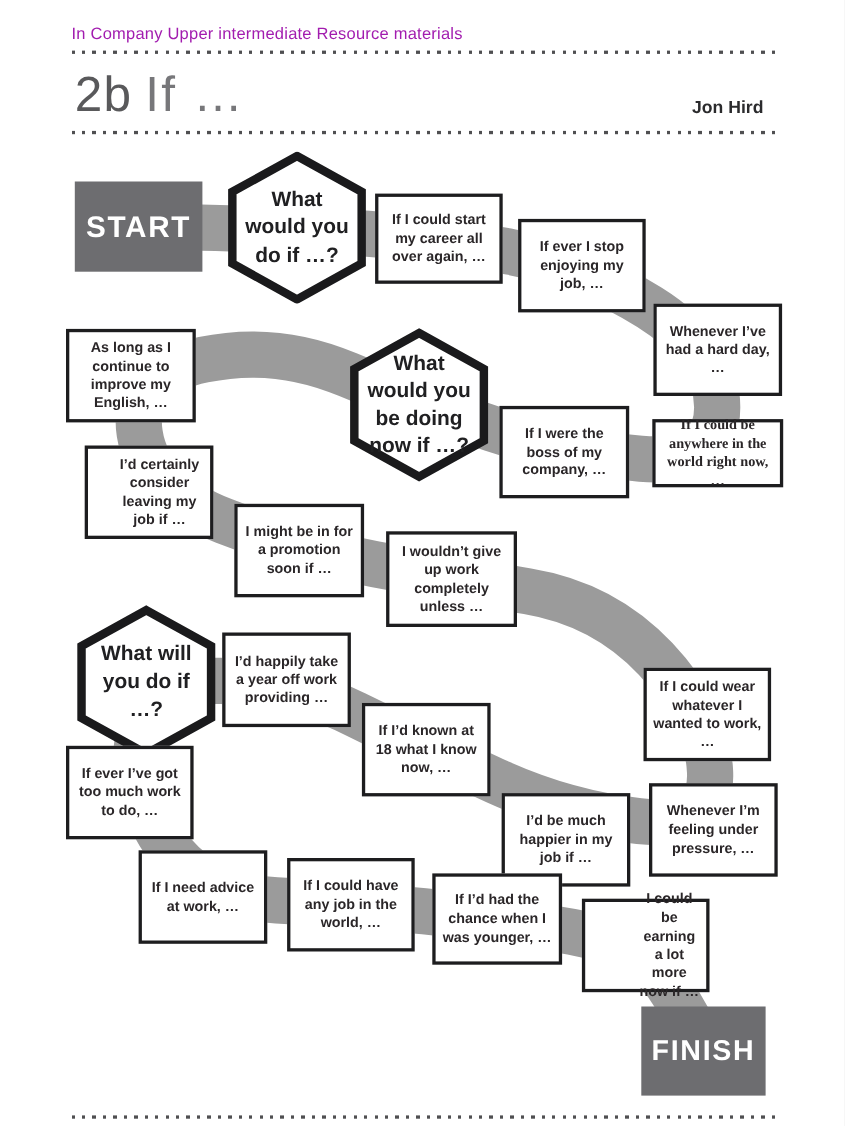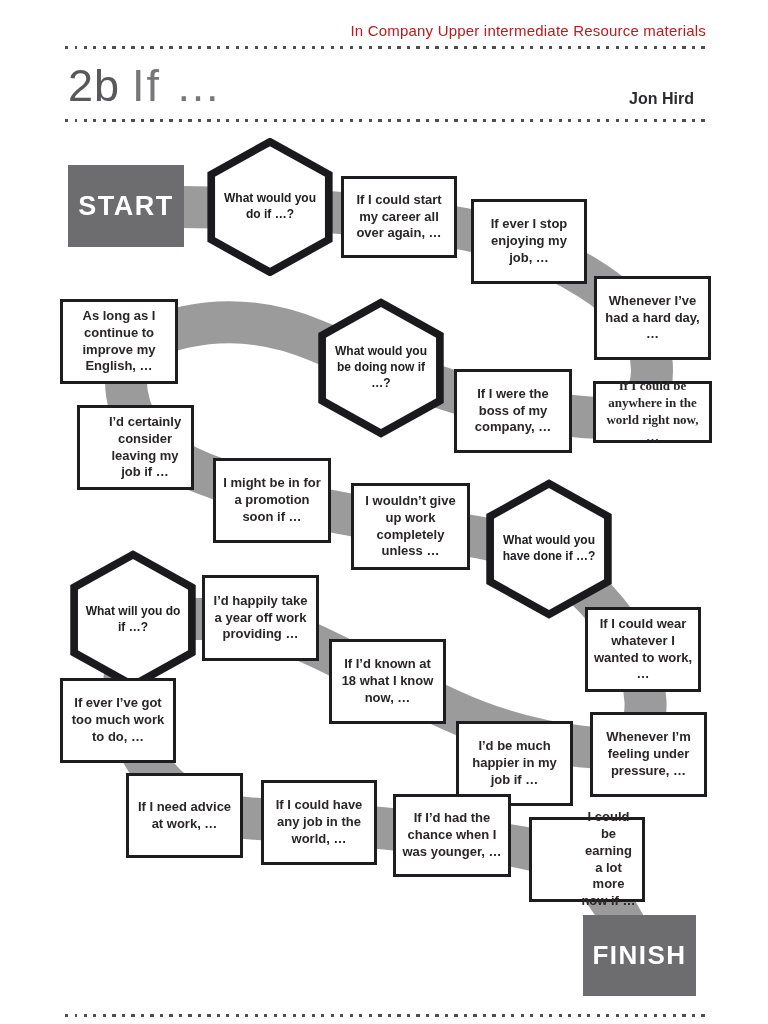--- a/index.html
+++ b/index.html
@@ -4,21 +4,21 @@
 <style>
   html,body{margin:0;padding:0;background:#e8e8e8;}
   .page{
     position:relative;width:768px;height:1024px;background:#ffffff;
     margin:0 auto;overflow:hidden;
     font-family:"Liberation Sans", sans-serif;color:#231f20;
   }
   
   .series-line{
     position:absolute;top:22px;left:65px;right:62px;
-    text-align:right;font-size:15px;color:#b91c1c;letter-spacing:.2px;
+    text-align:left;font-size:15px;color:#a21caf;letter-spacing:.2px;
   }
   .dotted{
     position:absolute;left:65px;right:61px;height:3px;
     background-image:repeating-linear-gradient(to right,#4f4f51 0 3px,transparent 3px 9.5px);
   }
   .rule-top{top:46px;}
   .rule-title{top:119px;}
   .rule-bottom{top:1014px;}
   .title-row{position:absolute;top:60px;left:68px;right:62px;height:52px;}
   .unit-code{font-size:45px;color:#59595b;letter-spacing:1px;}
@@ -36,21 +36,21 @@
   }
   .terminal{
     background:#6d6d70;display:flex;align-items:center;justify-content:center;
     color:#ffffff;font-weight:bold;font-size:27px;letter-spacing:1.5px;text-align:center;
   }
   .hex{position:absolute;z-index:1;}
   .hex svg{position:absolute;left:0;top:0;width:100%;height:100%;}
   .hex-label{
     position:absolute;left:10%;right:10%;top:0;bottom:0;
     display:flex;align-items:center;justify-content:center;text-align:center;
-    font-size:12px;font-weight:bold;line-height:1.32;color:#202022;
+    font-size:19px;font-weight:bold;line-height:1.32;color:#202022;
   }
 </style>
 </head>
 <body>
 
 <div class="page">
 
   <div class="series-line">In Company Upper intermediate Resource materials</div>
   <div class="dotted rule-top"></div>
   <div class="title-row">
@@ -71,26 +71,20 @@
         <polygon points="50,3 96,28.5 96,79.5 50,105 4,79.5 4,28.5" fill="#ffffff" stroke="#1a1a1c" stroke-width="6"></polygon>
       </svg>
     <div class="hex-label">What would you do if …?</div>
   </div>
   <div class="hex" style="left:317px;top:297px;width:128px;height:142px;">
     <svg viewBox="0 0 100 108">
         <polygon points="50,3 96,28.5 96,79.5 50,105 4,79.5 4,28.5" fill="#ffffff" stroke="#1a1a1c" stroke-width="6"></polygon>
       </svg>
     <div class="hex-label">What would you be doing now if …?</div>
   </div>
-  <div class="hex" style="left:485px;top:479px;width:128px;height:140px;">
-    <svg viewBox="0 0 100 108">
-        <polygon points="50,3 96,28.5 96,79.5 50,105 4,79.5 4,28.5" fill="#ffffff" stroke="#1a1a1c" stroke-width="6"></polygon>
-      </svg>
-    <div class="hex-label">What would you have done if …?</div>
-  </div>
   <div class="hex" style="left:69px;top:550px;width:128px;height:140px;">
     <svg viewBox="0 0 100 108">
         <polygon points="50,3 96,28.5 96,79.5 50,105 4,79.5 4,28.5" fill="#ffffff" stroke="#1a1a1c" stroke-width="6"></polygon>
       </svg>
     <div class="hex-label">What will you do if …?</div>
   </div>
 
   <div class="node square" style="left:471px;top:199px;width:116px;height:85px;">If ever I stop enjoying my job, …</div>
   <div class="node square" style="left:341px;top:176px;width:116px;height:82px;">If I could start my career all over again, …</div>
   <div class="node square" style="left:594px;top:276px;width:117px;height:84px;">Whenever I’ve had a hard day, …</div>

